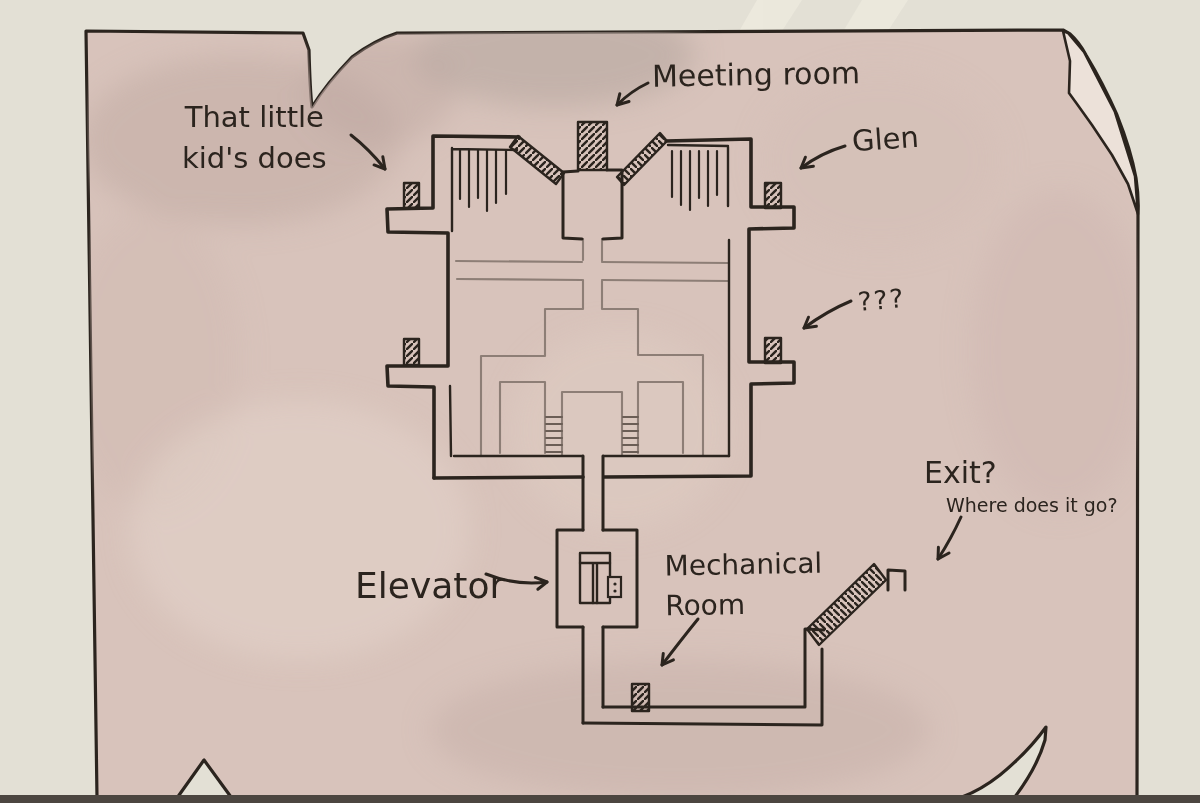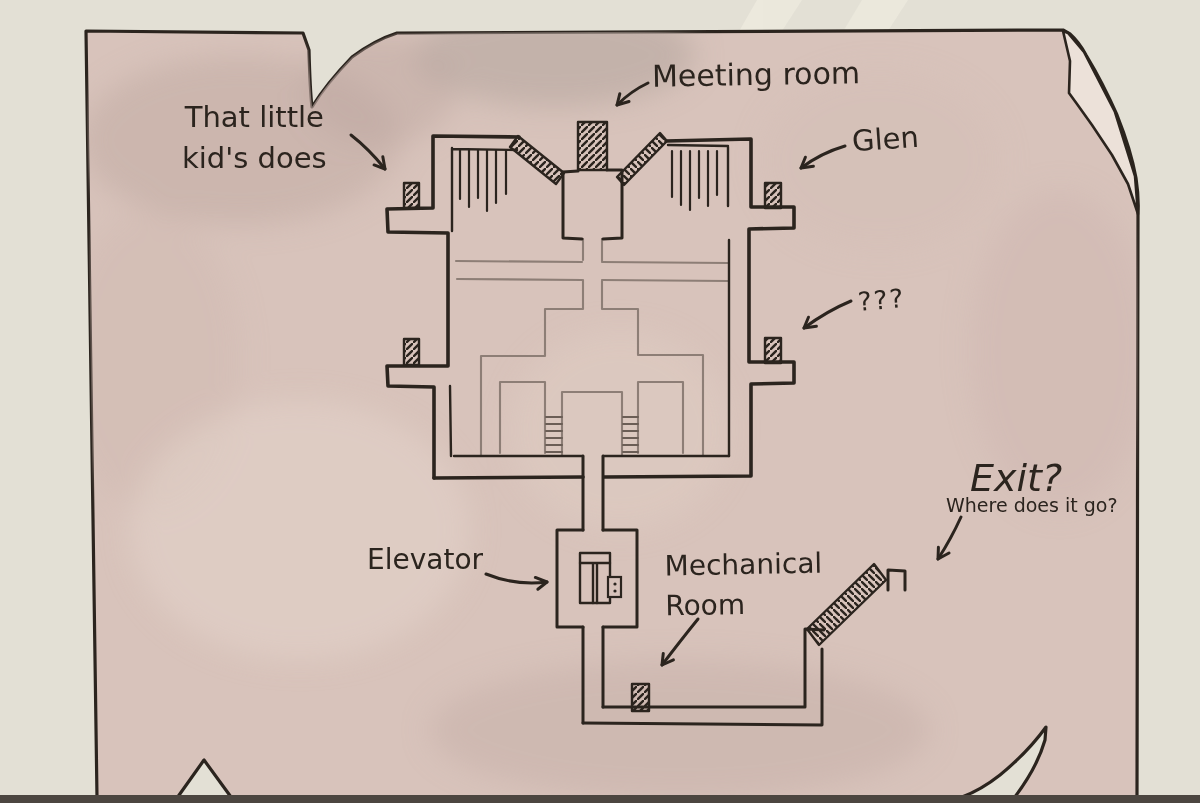--- a/index.html
+++ b/index.html
@@ -187,24 +187,24 @@
   <div>That little</div>
   <div>kid's does</div>
 </div>
 
 <div class="label" style="left:652px;top:54px;font-size:30px;transform:rotate(-1deg);">Meeting room</div>
 
 <div class="label" style="left:852px;top:119px;font-size:29px;transform:rotate(-4deg);">Glen</div>
 
 <div class="label" style="left:858px;top:282px;font-size:26px;letter-spacing:2px;transform:rotate(-5deg);">???</div>
 
-<div class="label" style="left:970px;top:452px;font-size:38px;font-style:italic;">Exit?</div>
+<div class="label" style="left:924px;top:452px;font-size:30px;">Exit?</div>
 
 <div class="label" style="left:946px;top:492px;font-size:19px;">Where does it go?</div>
 
-<div class="label" style="left:355px;top:540px;font-size:28px;margin-left:12px;">Elevator</div>
+<div class="label" style="left:355px;top:560px;font-size:36px;">Elevator</div>
 
 <div class="label" style="left:665px;top:545px;font-size:28px;transform:rotate(-1deg);">
   <div>Mechanical</div>
   <div>Room</div>
 </div>
 
 </div>
 
 </body></html>

